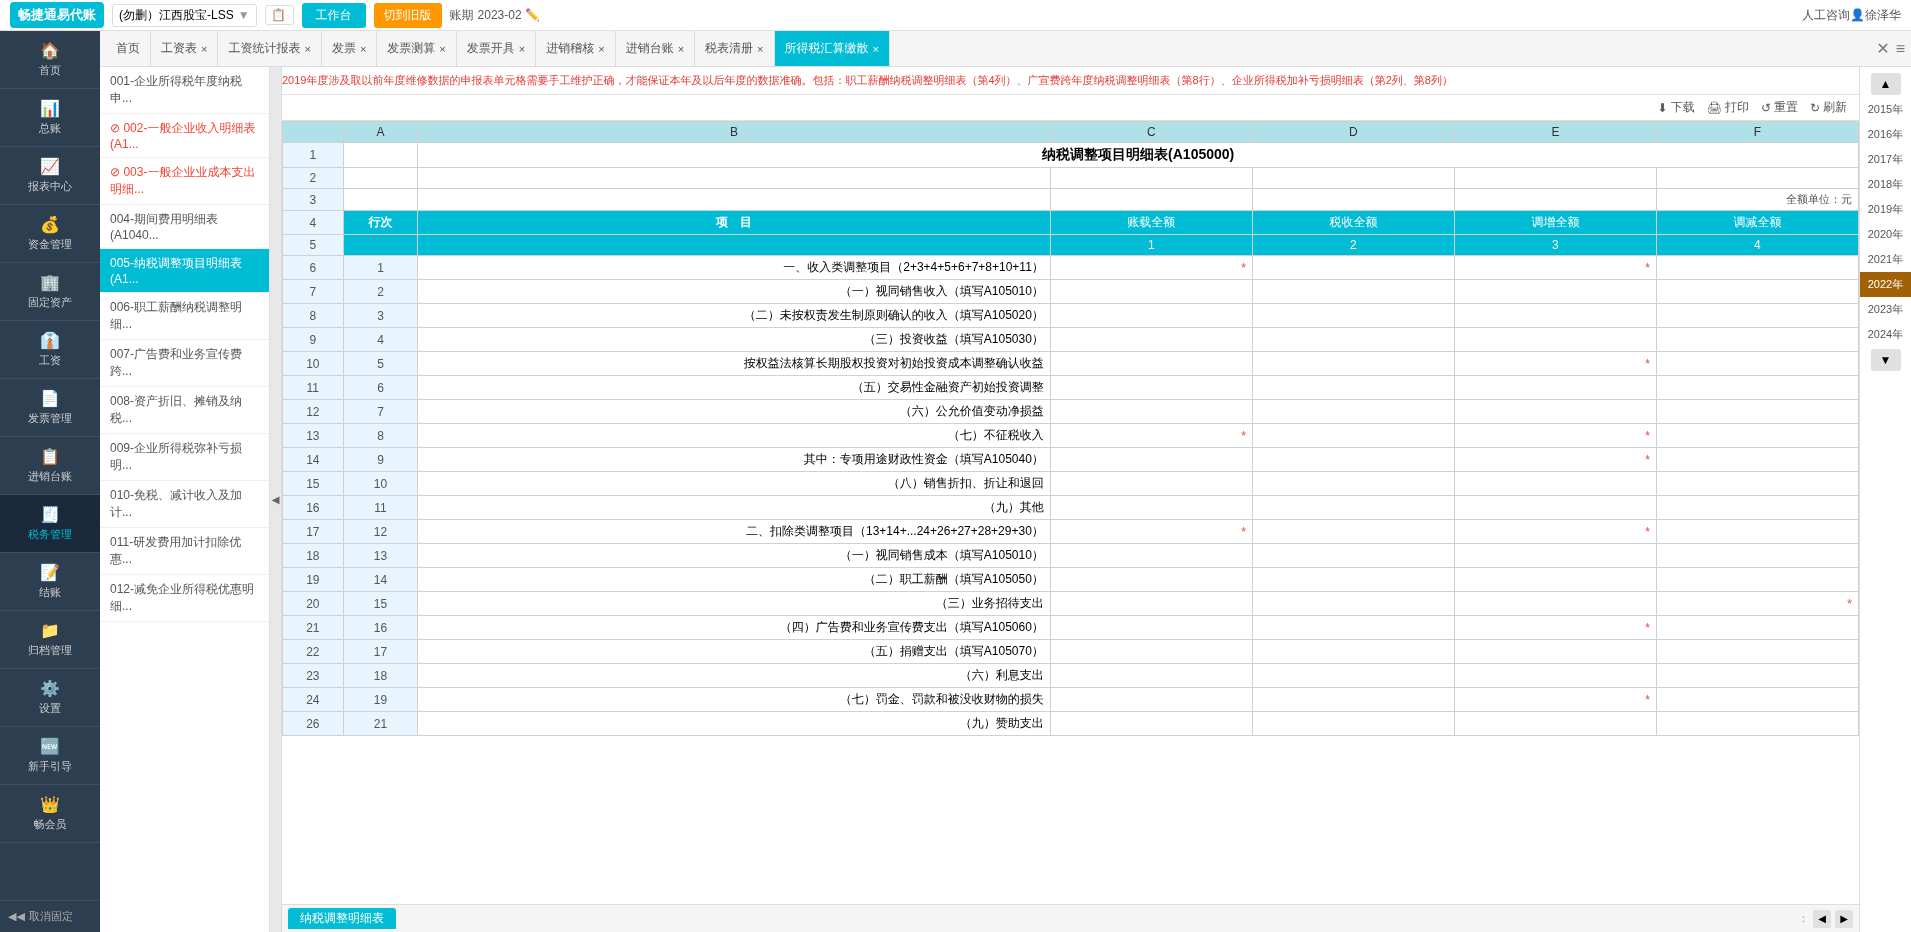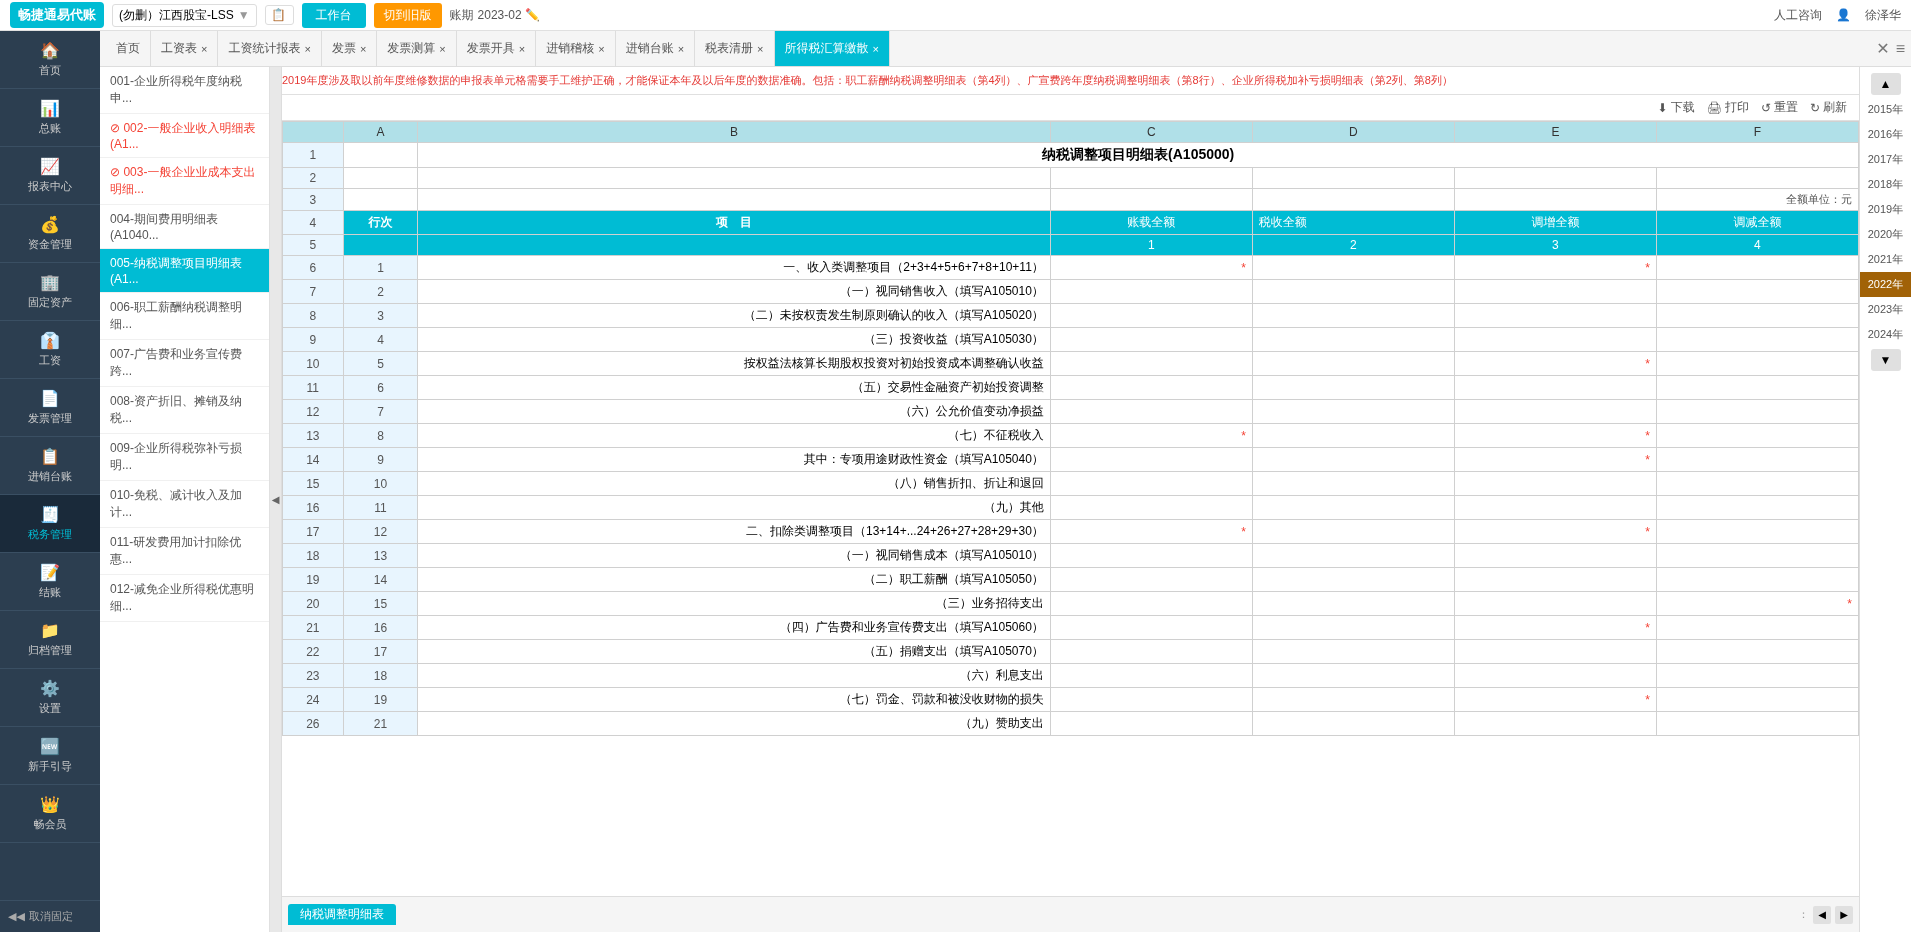--- a/index.html
+++ b/index.html
@@ -7,21 +7,21 @@
 
     
     .top-bar { display: flex; align-items: center; background: #fff; height: 23px; border-bottom: 1px solid #e0e0e0; padding: 15px 10px; gap: 8px; flex-shrink: 0; }
     .logo { background: #00bcd4; color: #fff; font-size: 13px; font-weight: bold; padding: 4px 8px; border-radius: 4px; white-space: nowrap; }
     .company-select { display: flex; align-items: center; border: 1px solid #ddd; border-radius: 3px; padding: 2px 6px; background: #fff; cursor: pointer; gap: 4px; font-size: 12px; min-width: 140px; }
     .company-select .arrow { color: #999; }
     .icon-btn { border: 1px solid #ddd; border-radius: 3px; padding: 2px 6px; cursor: pointer; background: #fff; }
     .work-btn { background: #00bcd4; color: #fff; border: none; border-radius: 3px; padding: 4px 14px; cursor: pointer; font-size: 12px; }
     .switch-btn { background: #ff9800; color: #fff; border: none; border-radius: 3px; padding: 4px 10px; cursor: pointer; font-size: 12px; }
     .period-info { display: flex; align-items: center; gap: 4px; color: #555; font-size: 12px; }
-    .top-right { margin-left: auto; display: flex; align-items: center; gap: 14px; color: #555; font-size: 12px; }
+    .top-right { margin-left: auto; display: flex; align-items: center; color: #555; font-size: 12px; }
     .top-right span { cursor: pointer; }
 
     
     .main-layout { display: flex; flex: 1; overflow: hidden; }
 
     
     .sidebar { width: 100px; background: #2c3e50; display: flex; flex-direction: column; flex-shrink: 0; overflow-y: auto; }
     .sidebar-item { display: flex; flex-direction: column; align-items: center; padding: 10px 4px; color: #ccc; cursor: pointer; font-size: 11px; gap: 3px; border-bottom: 1px solid #3a4f63; }
     .sidebar-item:hover, .sidebar-item.active { background: #1a2a3a; color: #00bcd4; }
     .sidebar-item .si-icon { font-size: 16px; }
@@ -75,21 +75,21 @@
     .spreadsheet td.value-col { text-align: right; min-width: 100px; color: #333; }
     .asterisk { color: #f44336; }
 
     
     .year-panel { width: 52px; background: #fff; border-left: 1px solid #ddd; display: flex; flex-direction: column; align-items: center; padding: 4px 0; flex-shrink: 0; overflow-y: auto; }
     .year-nav { width: 30px; height: 22px; background: #e0e0e0; border: none; cursor: pointer; display: flex; align-items: center; justify-content: center; border-radius: 3px; margin: 2px; font-size: 12px; }
     .year-item { font-size: 11px; color: #555; cursor: pointer; padding: 5px 0; text-align: center; width: 100%; }
     .year-item.active { background: #a16207; color: #fff; }
 
     
-    .bottom-tab-bar { height: 36px; background: #f5f5f5; border-top: 1px solid #ddd; display: flex; align-items: center; padding: 0 6px; flex-shrink: 0; }
+    .bottom-tab-bar { height: 28px; background: #f5f5f5; border-top: 1px solid #ddd; display: flex; align-items: center; padding: 0 6px; flex-shrink: 0; }
     .bottom-tab { padding: 2px 12px; font-size: 12px; background: #00bcd4; color: #fff; border-radius: 3px 3px 0 0; cursor: pointer; }
     .bottom-nav { display: flex; align-items: center; margin-left: auto; gap: 4px; }
     .bottom-nav-btn { width: 18px; height: 18px; background: #e0e0e0; border: none; cursor: pointer; display: flex; align-items: center; justify-content: center; border-radius: 2px; font-size: 10px; }
 
     
     ::-webkit-scrollbar { width: 8px; height: 8px; }
     ::-webkit-scrollbar-track { background: #f1f1f1; }
     ::-webkit-scrollbar-thumb { background: #bbb; border-radius: 4px; }
   </style>
 </head>
@@ -314,21 +314,21 @@
                 <td></td>
                 <td></td>
                 <td style="text-align:right;font-size:11px;color:#555;">全额单位：元</td>
               </tr>
 
               <tr>
                 <td class="row-num">4</td>
                 <td style="background:#00bcd4;color:#fff;text-align:center;font-weight:bold;">行次</td>
                 <td style="background:#00bcd4;color:#fff;text-align:center;font-weight:bold;">项　目</td>
                 <td style="background:#00bcd4;color:#fff;text-align:center;">账载全额</td>
-                <td style="background:#00bcd4;color:#fff;">税收全额</td>
+                <td style="background:#00bcd4;color:#fff;text-align:center;">税收全额</td>
                 <td style="background:#00bcd4;color:#fff;text-align:center;">调增全额</td>
                 <td style="background:#00bcd4;color:#fff;text-align:center;">调减全额</td>
               </tr>
 
               <tr>
                 <td class="row-num">5</td>
                 <td style="background:#00bcd4;color:#fff;text-align:center;"></td>
                 <td style="background:#00bcd4;color:#fff;text-align:center;"></td>
                 <td style="background:#00bcd4;color:#fff;text-align:center;">1</td>
                 <td style="background:#00bcd4;color:#fff;text-align:center;">2</td>

